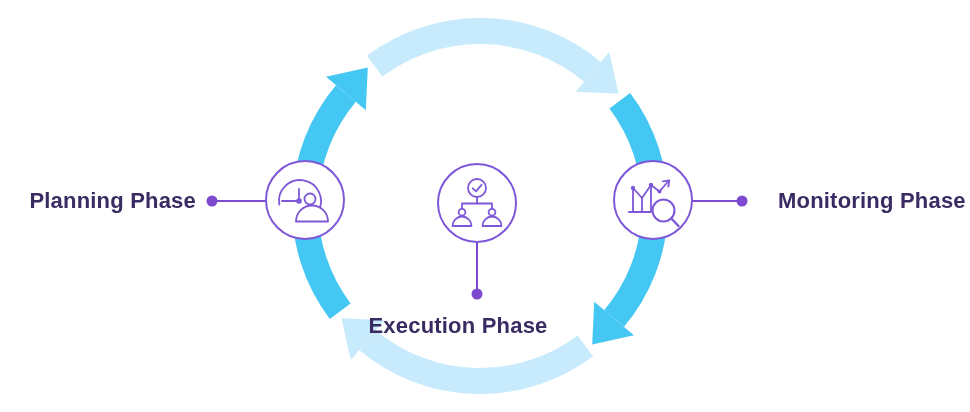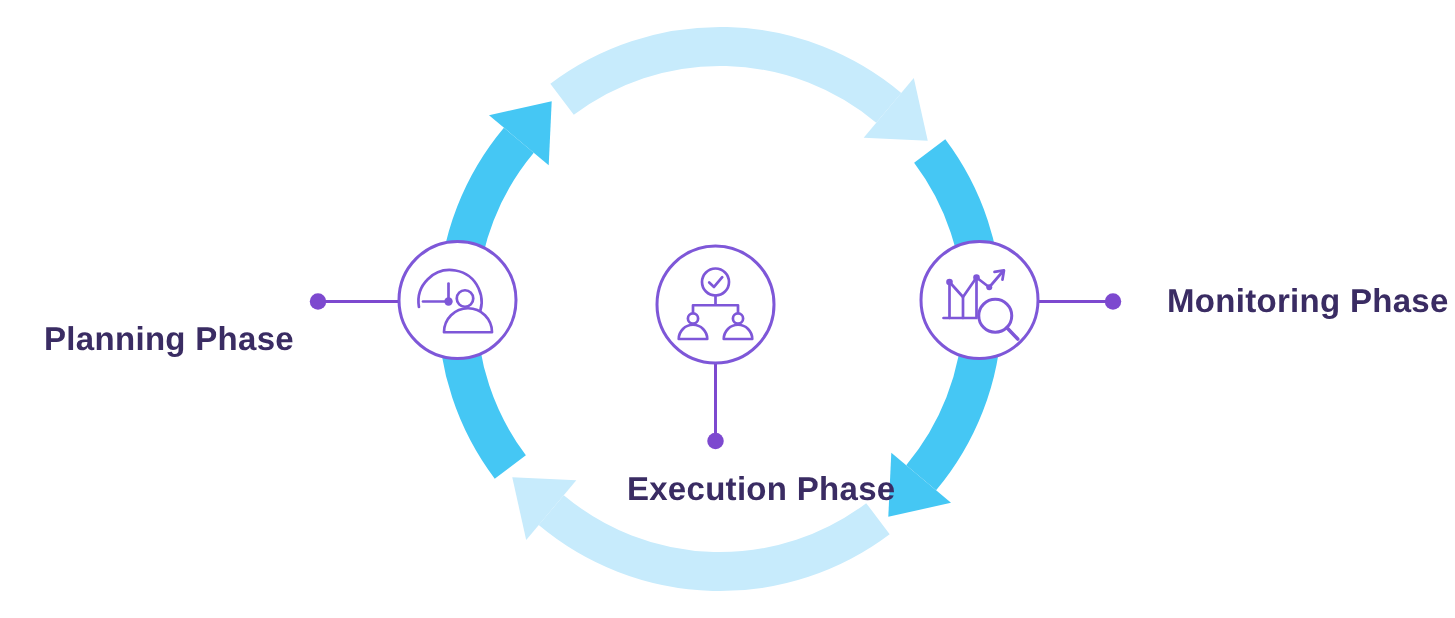--- a/index.html
+++ b/index.html
@@ -24,23 +24,23 @@
   .connector{stroke:var(--accent-purple);stroke-width:2;fill:none;}
   .dot{fill:var(--accent-purple);}
   .node-circle{fill:#ffffff;stroke:var(--icon-purple);stroke-width:2;}
   .glyph{fill:none;stroke:var(--icon-purple);stroke-width:1.8;stroke-linecap:round;stroke-linejoin:round;}
   .glyph-fill{fill:var(--icon-purple);stroke:none;}
   .glyph-white{fill:#ffffff;stroke:var(--icon-purple);stroke-width:1.8;stroke-linecap:round;stroke-linejoin:round;}
   .phase-label{
     position:absolute;color:var(--label-text);font-size:22px;font-weight:700;
     letter-spacing:0.2px;line-height:26px;white-space:nowrap;
   }
-  .label-planning{left:0;top:188;width:196px;text-align:right;top:188px;margin-top:25px;}
+  .label-planning{left:0;top:188;width:196px;text-align:right;top:188px;}
   .label-monitoring{left:763px;top:188px;width:207px;text-align:left;margin-left:15px;}
-  .label-execution{left:347px;top:313px;width:250px;text-align:right;}
+  .label-execution{left:333px;top:313px;width:250px;text-align:center;}
 </style>
 </head>
 <body>
 
 <div class="canvas">
 
   <svg class="diagram-svg" viewBox="0 0 970 412" aria-hidden="true">
 
     <g>
       <path class="arc-pale" d="M 374.7 66.2 A 175 175 0 0 1 592.5 71.9"></path>

